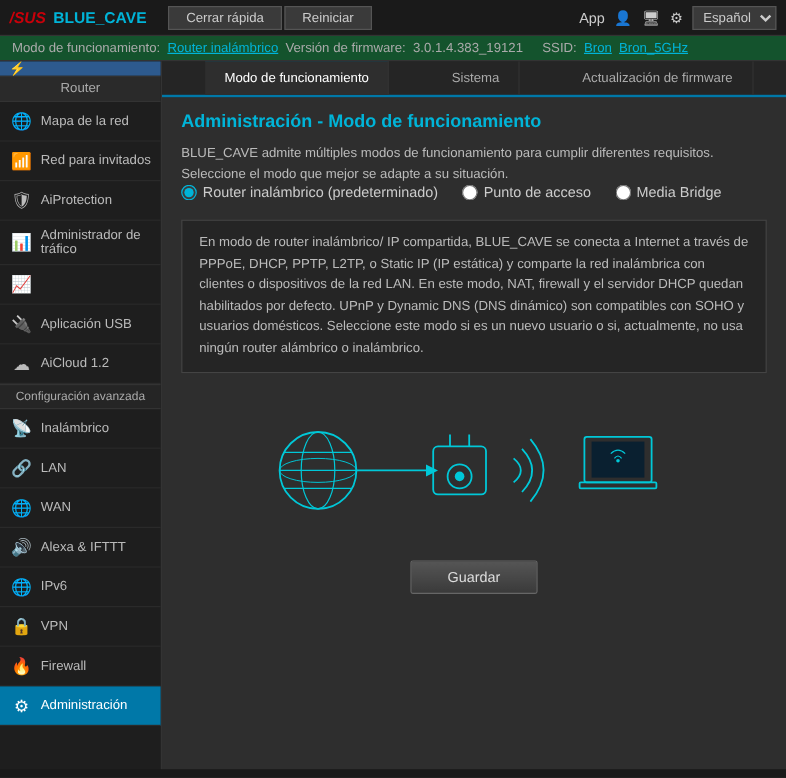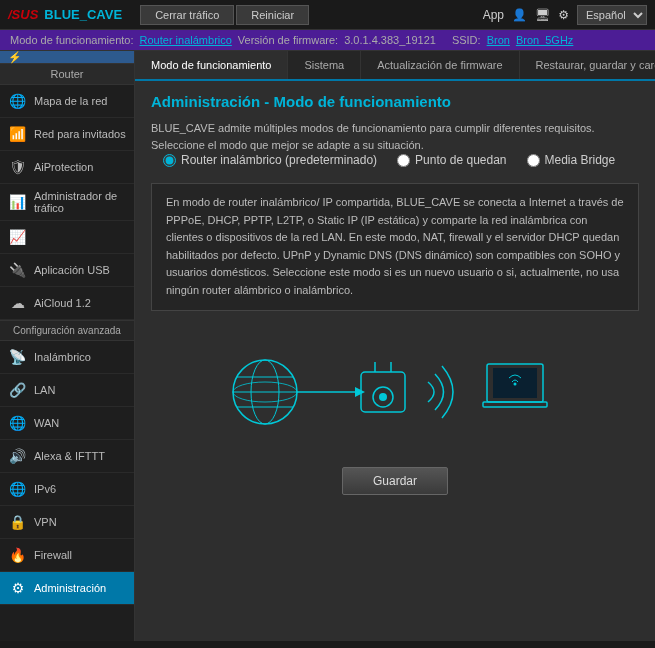--- a/index.html
+++ b/index.html
@@ -61,21 +61,21 @@
     .lang-select {
       background: #3a3a3a;
       border: 1px solid #555;
       color: #ccc;
       font-size: 11px;
       padding: 2px 4px;
     }
 
     
     .info-bar {
-      background: #4c1d95;
+      background: #14532d;
       padding: 4px 10px;
       font-size: 11px;
       color: #aaa;
       border-bottom: 1px solid #333;
       display: flex;
       align-items: center;
       gap: 6px;
     }
     .info-bar a { color: #00b4d8; text-decoration: underline; cursor: pointer; }
     .ssid-label { margin-left: 10px; }
@@ -161,20 +161,21 @@
       background: #252525;
       border-bottom: 2px solid #0078a8;
     }
     .tab {
       padding: 8px 16px;
       font-size: 11px;
       color: #aaa;
       cursor: pointer;
       border-right: 1px solid #333;
       white-space: nowrap;
+      margin-left: 36px;
     }
     .tab.active {
       background: #2e2e2e;
       color: #fff;
       border-top: 2px solid #0078a8;
       margin-top: -2px;
     }
 
     
     .page-content {
@@ -194,21 +195,20 @@
       line-height: 1.5;
       margin-bottom: 0;
     }
 
     
     .radio-group {
       display: flex;
       gap: 20px;
       margin-bottom: 16px;
       align-items: center;
-      margin-left: 12px;
     }
     .radio-option {
       display: flex;
       align-items: center;
       gap: 5px;
       font-size: 12px;
       color: #ccc;
       cursor: pointer;
     }
     .radio-option input[type="radio"] {
@@ -258,21 +258,21 @@
   </style>
 </head>
 <body>
 
 <div class="header">
   <div class="logo-area">
     <span class="asus-logo">/SUS</span>
     <span class="router-name">BLUE_CAVE</span>
   </div>
   <div class="header-btns">
-    <button class="header-btn">Cerrar tráfico</button>
+    <button class="header-btn">Cerrar rápida</button>
     <button class="header-btn">Reiniciar</button>
   </div>
   <div class="header-right">
     <span>App</span>
     <span>👤</span>
     <span>🖥</span>
     <span>⚙</span>
     <select class="lang-select">
       <option>Español</option>
     </select>
@@ -377,21 +377,21 @@
       <div class="page-title">Administración - Modo de funcionamiento</div>
       <div class="page-desc">BLUE_CAVE admite múltiples modos de funcionamiento para cumplir diferentes requisitos. Seleccione el modo que mejor se adapte a su situación.</div>
 
       <div class="radio-group">
         <label class="radio-option">
           <input type="radio" name="mode" checked="" style="">
           <span>Router inalámbrico (predeterminado)</span>
         </label>
         <label class="radio-option">
           <input type="radio" name="mode" style="">
-          <span>Punto de quedan</span>
+          <span>Punto de acceso</span>
         </label>
         <label class="radio-option">
           <input type="radio" name="mode" style="">
           <span>Media Bridge</span>
         </label>
       </div>
 
       <div class="desc-box">
         <span>En modo de router inalámbrico/ IP compartida, BLUE_CAVE se conecta a Internet a través de PPPoE, DHCP, PPTP, L2TP, o Static IP (IP estática) y comparte la red inalámbrica con clientes o dispositivos de la red LAN. En este modo, NAT, firewall y el servidor DHCP quedan habilitados por defecto. UPnP y Dynamic DNS (DNS dinámico) son compatibles con SOHO y usuarios domésticos. Seleccione este modo si es un nuevo usuario o si, actualmente, no usa ningún router alámbrico o inalámbrico.</span>
       </div>

